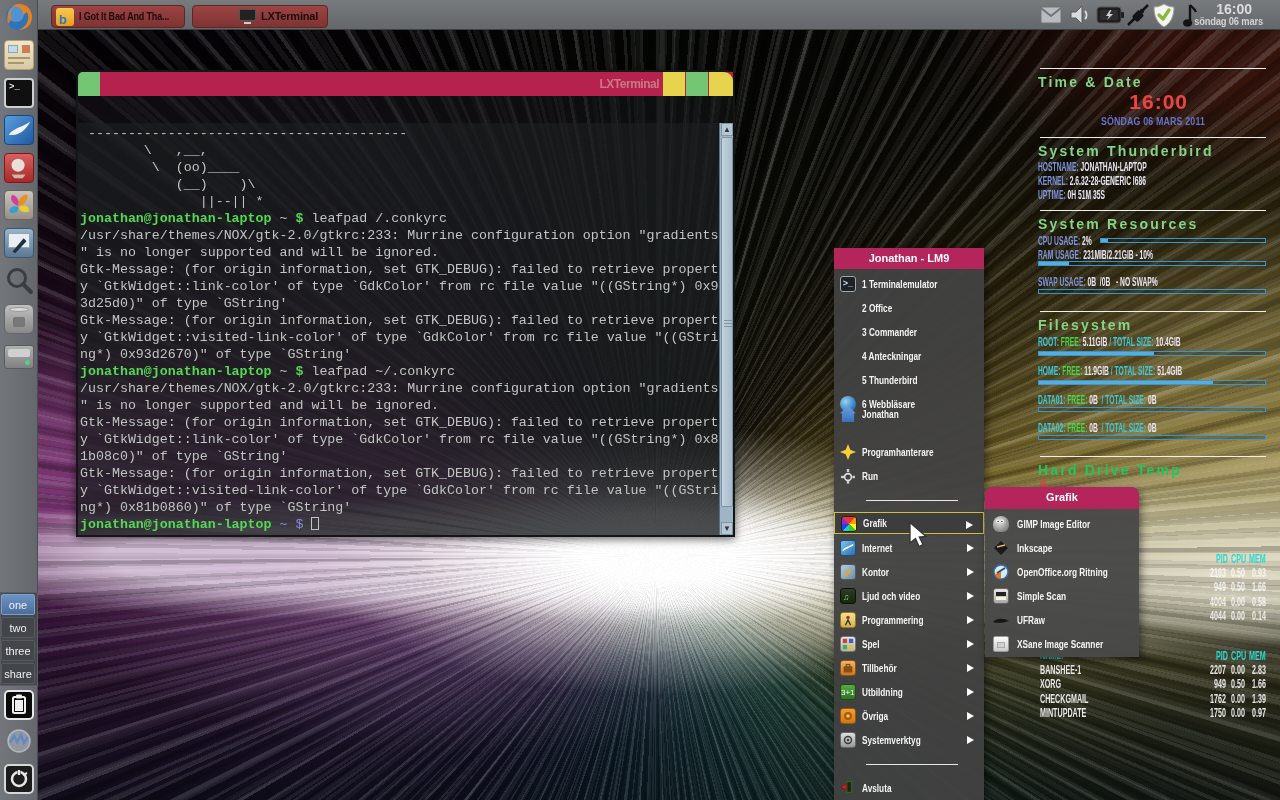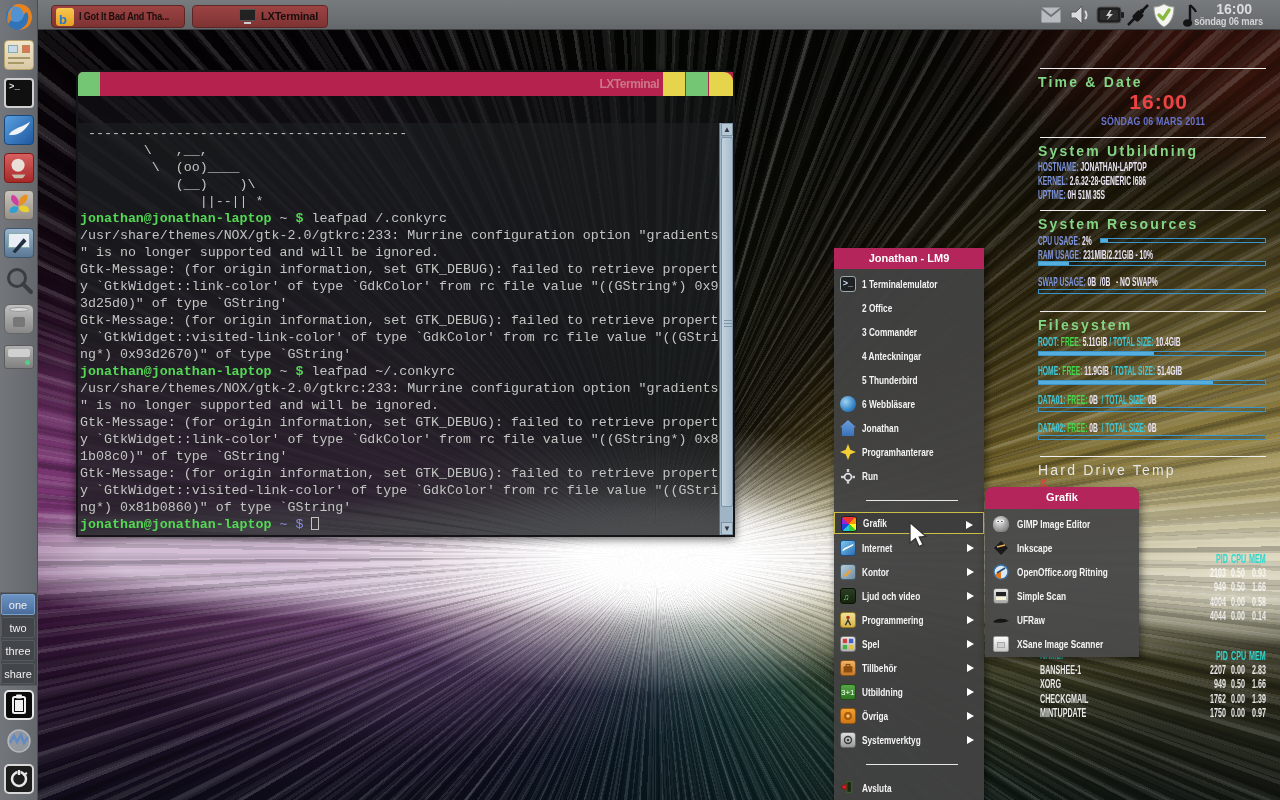--- a/index.html
+++ b/index.html
@@ -261,21 +261,21 @@
       </div>
     <div class="sarr" style="bottom:0">▼</div>
   </div>
 </div>
 
 <div class="cline" style="top:68px"></div>
 <div class="chead" style="top:74px">Time &amp; Date</div>
 <div class="abs" style="left:1038px;top:90px;width:150px;text-align:right;font-size:21px;font-weight:bold;color:#ee4343;letter-spacing:1px">16:00</div>
 <div class="abs" style="left:1038px;top:116px;width:230px;text-align:center;font-size:10px;font-weight:bold;color:#6673cb;letter-spacing:.2px;transform:scaleX(.88)">SÖNDAG 06 MARS 2011</div>
 <div class="cline" style="top:137px"></div>
-<div class="chead" style="top:143px">System Utbildning</div>
+<div class="chead" style="top:143px">System Thunderbird</div>
 <div class="crow" style="top:160px"><span class="lb">HOSTNAME:</span> <span class="wh">JONATHAN-LAPTOP</span></div>
 <div class="crow" style="top:174px"><span class="lb">KERNEL:</span> <span class="wh">2.6.32-28-GENERIC I686</span></div>
 <div class="crow" style="top:188px"><span class="lb">UPTIME:</span> <span class="wh">0H 51M 35S</span></div>
 <div class="cline" style="top:210px"></div>
 <div class="chead" style="top:216px">System Resources</div>
 <div class="crow" style="top:234px"><span class="lb">CPU USAGE:</span> <span class="wh">2%</span></div>
 <div class="cbar" style="left:1100px;top:238px;width:166px">
     <div class="cfill" style="width:7px"></div>
   </div>
 <div class="crow" style="top:248px"><span class="lb">RAM USAGE:</span> <span class="wh">231MIB/2.21GIB - 10%</span></div>
@@ -292,21 +292,21 @@
   </div>
 <div class="crow" style="top:364px"><span class="cy">HOME:</span> <span class="gr">FREE:</span> <span class="wh">11.9GIB</span> <span class="cy">/ TOTAL SIZE:</span> <span class="wh">51.4GIB</span></div>
 <div class="cbar" style="left:1038px;top:380px;width:228px">
     <div class="cfill" style="width:174px"></div>
   </div>
 <div class="crow" style="top:393px"><span class="cy">DATA01:</span> <span class="gr">FREE:</span> <span class="wh">0B</span>  <span class="cy">/ TOTAL SIZE:</span> <span class="wh">0B</span></div>
 <div class="cbar" style="left:1038px;top:407px;width:228px"></div>
 <div class="crow" style="top:421px"><span class="cy">DATA02:</span> <span class="gr">FREE:</span> <span class="wh">0B</span>  <span class="cy">/ TOTAL SIZE:</span> <span class="wh">0B</span></div>
 <div class="cbar" style="left:1038px;top:435px;width:228px"></div>
 <div class="cline" style="top:456px"></div>
-<div class="abs" style="left:1038px;top:462px;font-size:14px;font-weight:normal;color:#e5e5e5;letter-spacing:2.2px">Hard Drive Temp</div>
+<div class="abs" style="left:1038px;top:462px;font-size:14px;font-weight:bold;color:#22c55e;letter-spacing:2.2px">Hard Drive Temp</div>
 <div class="abs" style="left:1040px;top:478px;font-size:10px;font-weight:bold;color:#d44">&amp;</div>
 
 <div class="ptab" style="left:1216px;top:552px;color:#2fd8cf;text-align:left;transform-origin:0 0">PID</div>
 <div class="ptab" style="left:1231px;top:552px;color:#2fd8cf;text-align:left;transform-origin:0 0">CPU</div>
 <div class="ptab" style="left:1249px;top:552px;color:#2fd8cf;text-align:left;transform-origin:0 0">MEM</div>
 <div class="ptab" style="left:1166px;top:566px;width:60px;line-height:14.4px;color:rgba(255,255,255,.8)">2103
 949
 4004
 4044</div>
 <div class="ptab" style="left:1217px;top:566px;width:28px;line-height:14.4px;color:rgba(255,255,255,.8)">0.50
@@ -354,21 +354,21 @@
   <div class="mi" style="top:96px">
       <span class="lab">4 Anteckningar</span>
     </div>
   <div class="mi" style="top:120px">
       <span class="lab">5 Thunderbird</span>
     </div>
   <div class="mi" style="top:144px">
       <span class="ic" style="background:radial-gradient(circle at 35% 35%,#9cd2f0,#2f7ec2 65%,#1c5c94);border-radius:50%"></span>
       <span class="lab">6 Webbläsare</span>
     </div>
-  <div class="mi" style="top:168px">
+  <div class="mi" style="top:154px">
       <span class="ic ichome"></span>
       <span class="lab">Jonathan</span>
     </div>
   <div class="mi" style="top:192px">
       <svg class="ic" viewBox="0 0 16 16">
         <path d="M8 0 L10.3 5.7 L16 8 L10.3 10.3 L8 16 L5.7 10.3 L0 8 L5.7 5.7 Z" fill="#f2d035"></path>
       </svg>
       <span class="lab">Programhanterare</span>
     </div>
   <div class="mi" style="top:216px">

